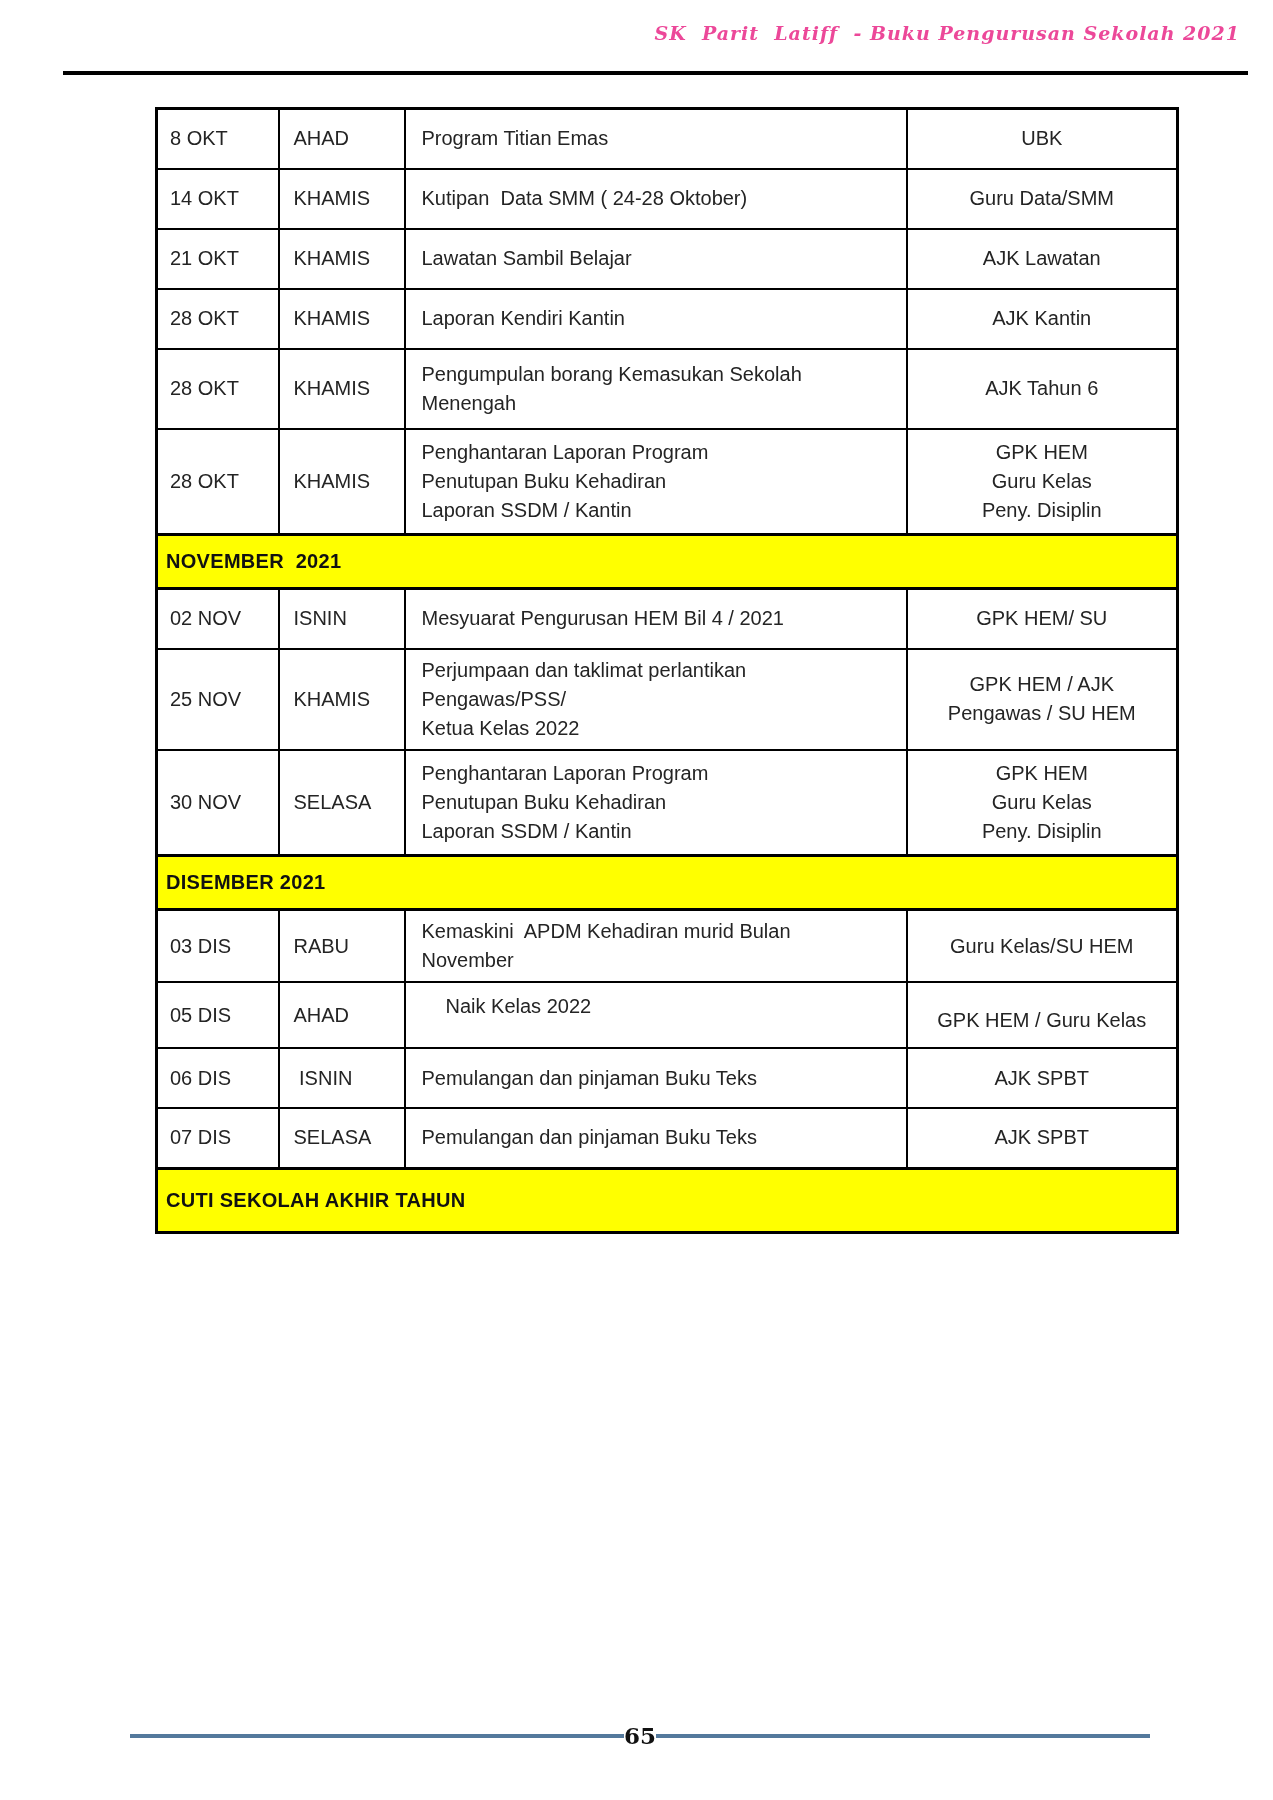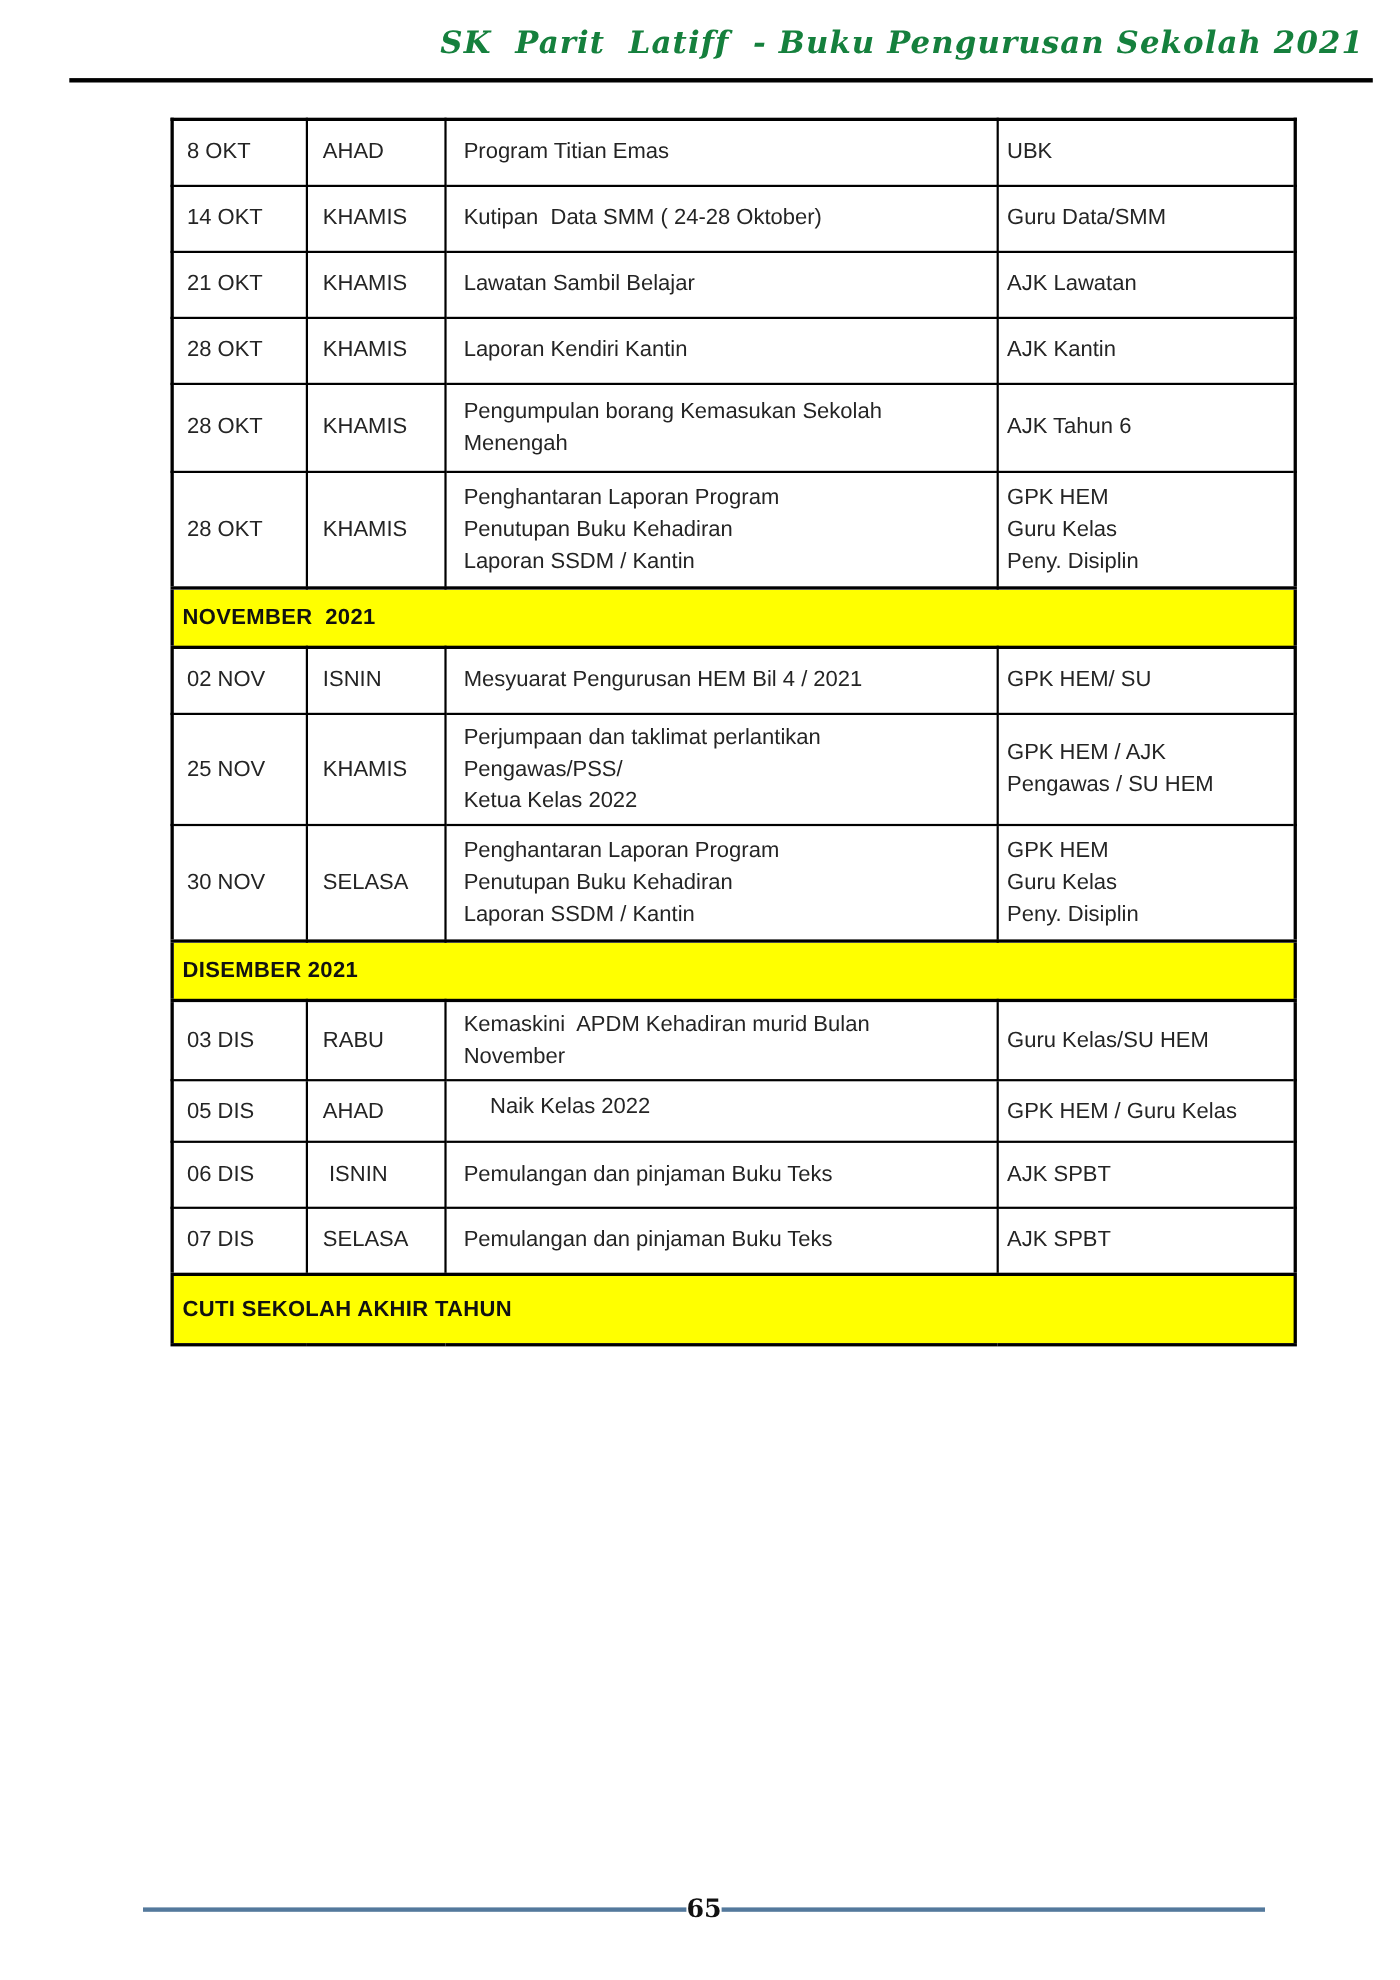--- a/index.html
+++ b/index.html
@@ -11,24 +11,24 @@
     color:#1d1d1d;
     overflow:hidden;
   }
   
   .header-title{
     position:absolute;
     top:22px;right:33px;
     font-family:"DejaVu Serif", serif;
     font-style:italic;
     font-weight:600;
-    font-size:28px;
+    font-size:19px;
     letter-spacing:1px;
     white-space:pre-wrap;
-    color:#15803d;
+    color:#ec4899;
   }
   .header-rule{
     position:absolute;
     left:63px;top:71px;
     width:1185px;height:4px;
     background:#000;
   }
   
   table.schedule{
     position:absolute;
@@ -44,24 +44,24 @@
     line-height:29px;
     vertical-align:middle;
     white-space:pre-wrap;
     padding:6px 8px;
     color:#242424;
     overflow:hidden;
   }
   .schedule td.date{padding-left:12px;}
   .schedule td.day{padding-left:14px;}
   .schedule td.desc{padding-left:16px;}
-  .schedule td.who{}
+  .schedule td.who{text-align:center;}
   tr.rh60{height:60px;}
   tr.rh64{height:64px;}
-  tr.rh70{height:56px;}
+  tr.rh70{height:66px;}
   tr.rh80{height:80px;}
   tr.rh82{height:82px;}
   tr.rh106{height:106px;}
   tr.sec{height:54px;}
   tr.sec-last{height:64px;}
   td.section-cell{
     background:#FFFF00;
     font-weight:bold;
     font-size:20px;
     letter-spacing:.3px;

